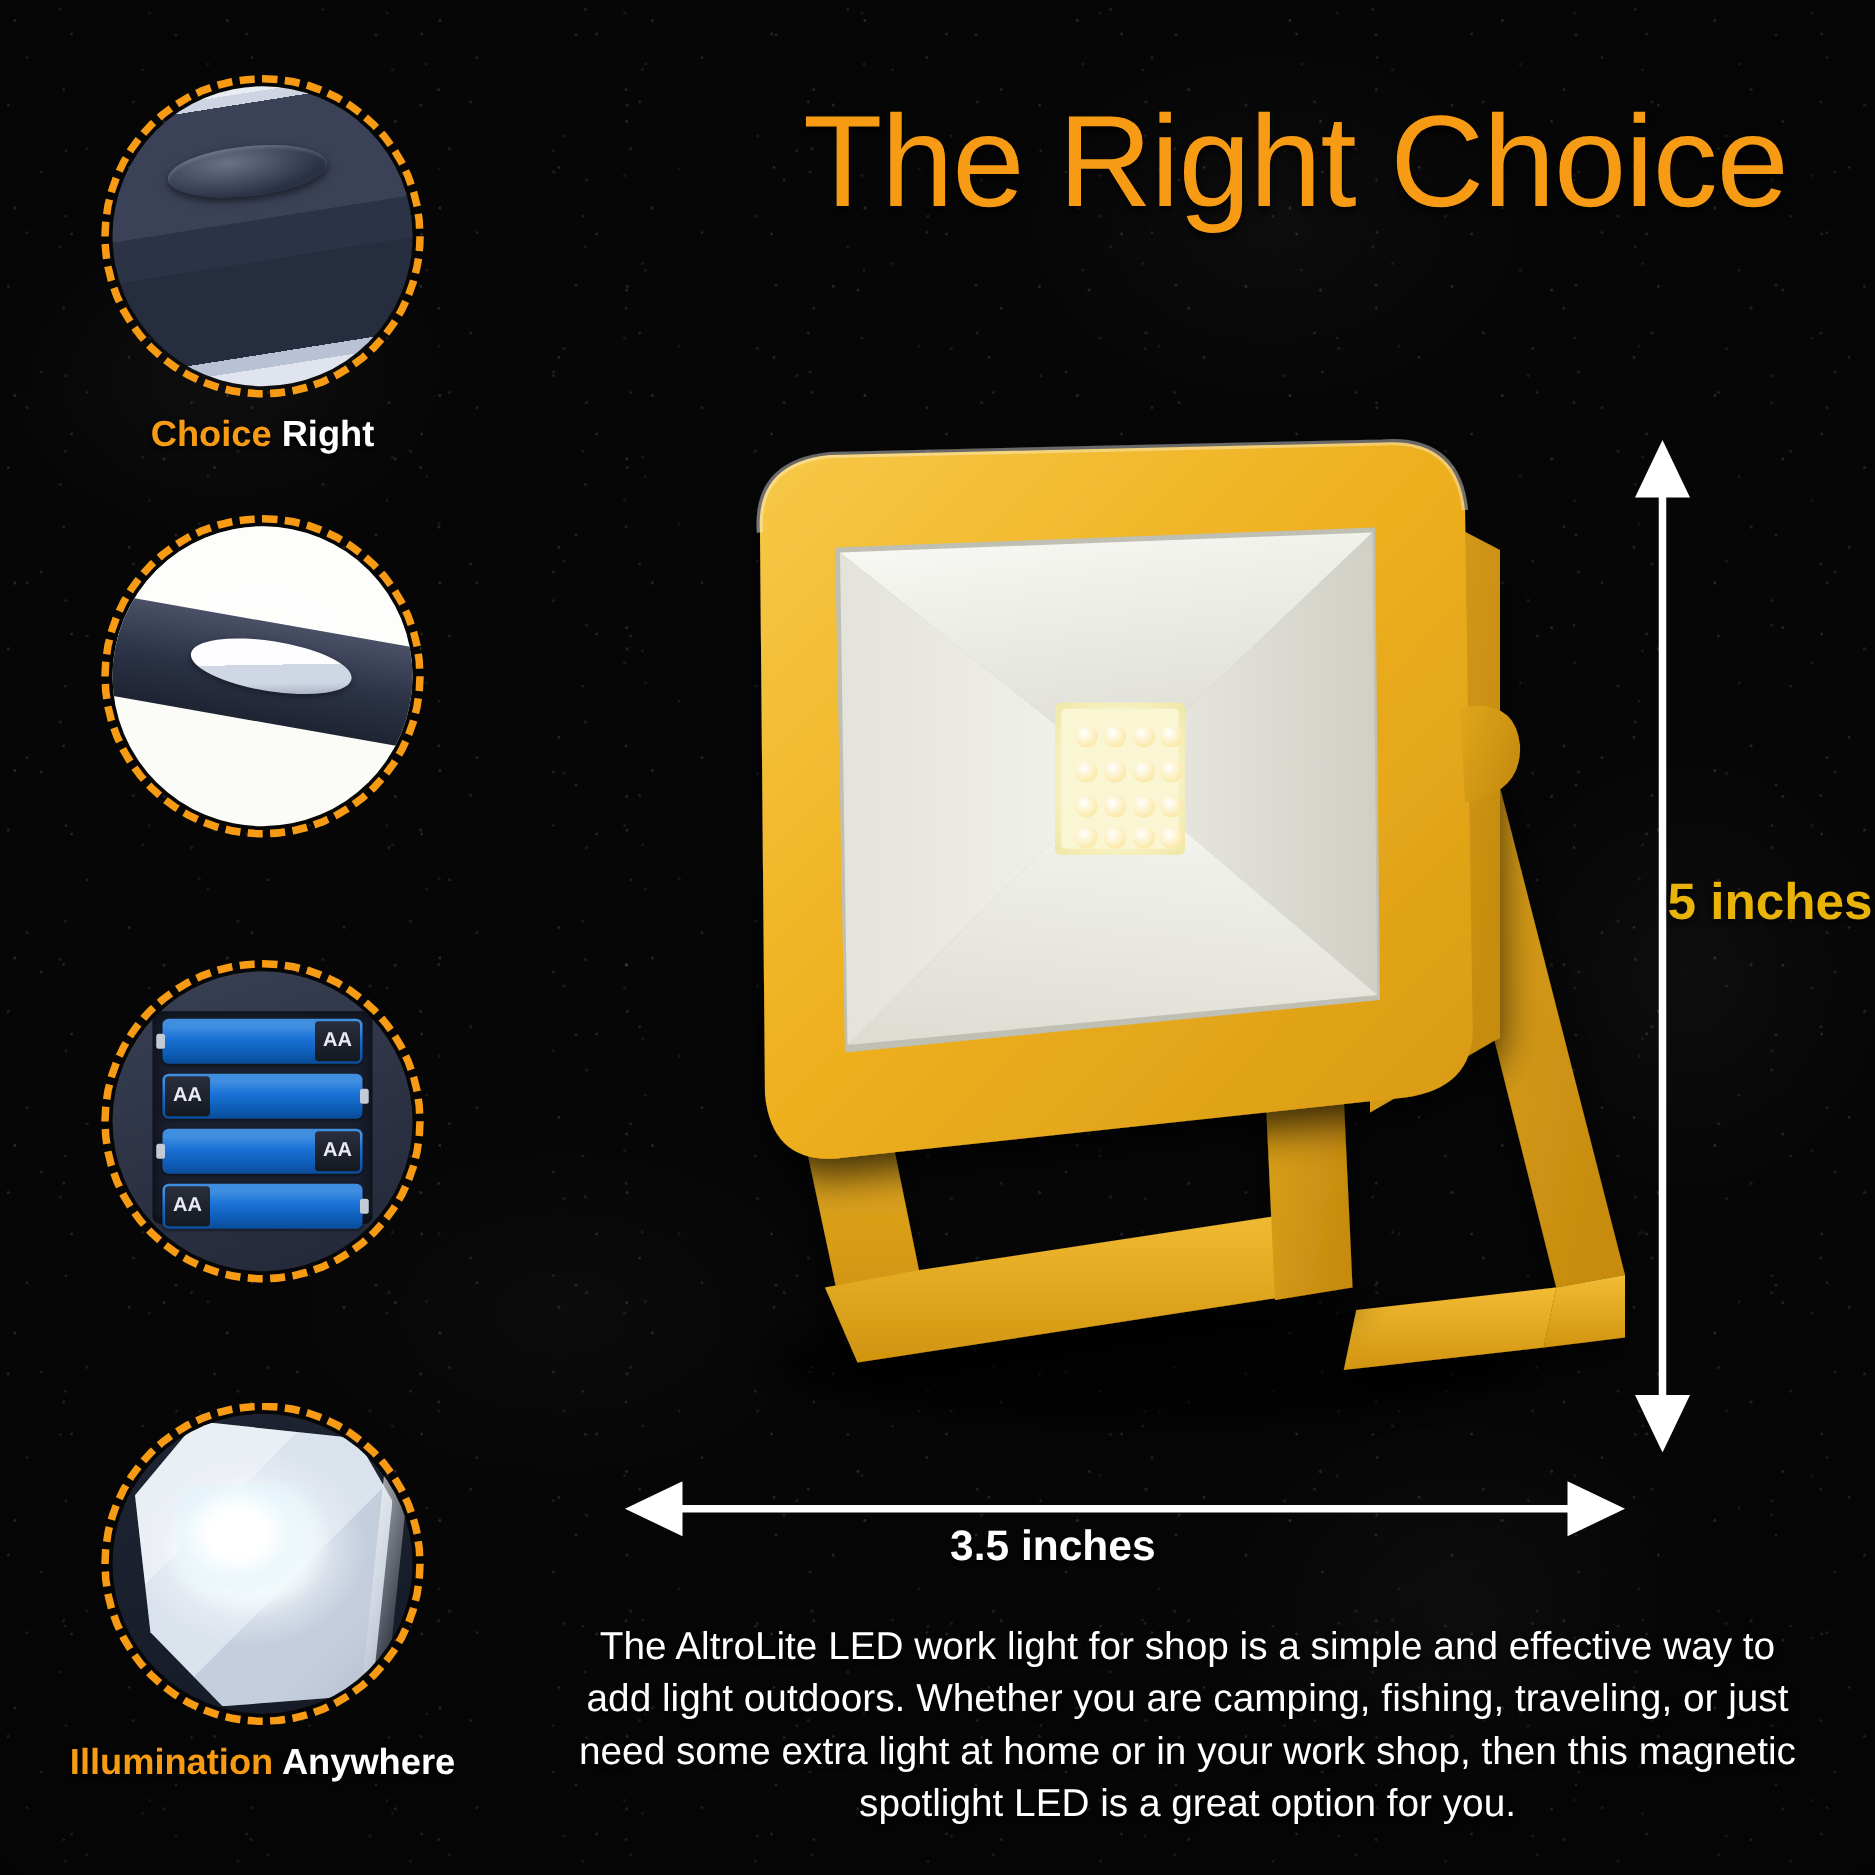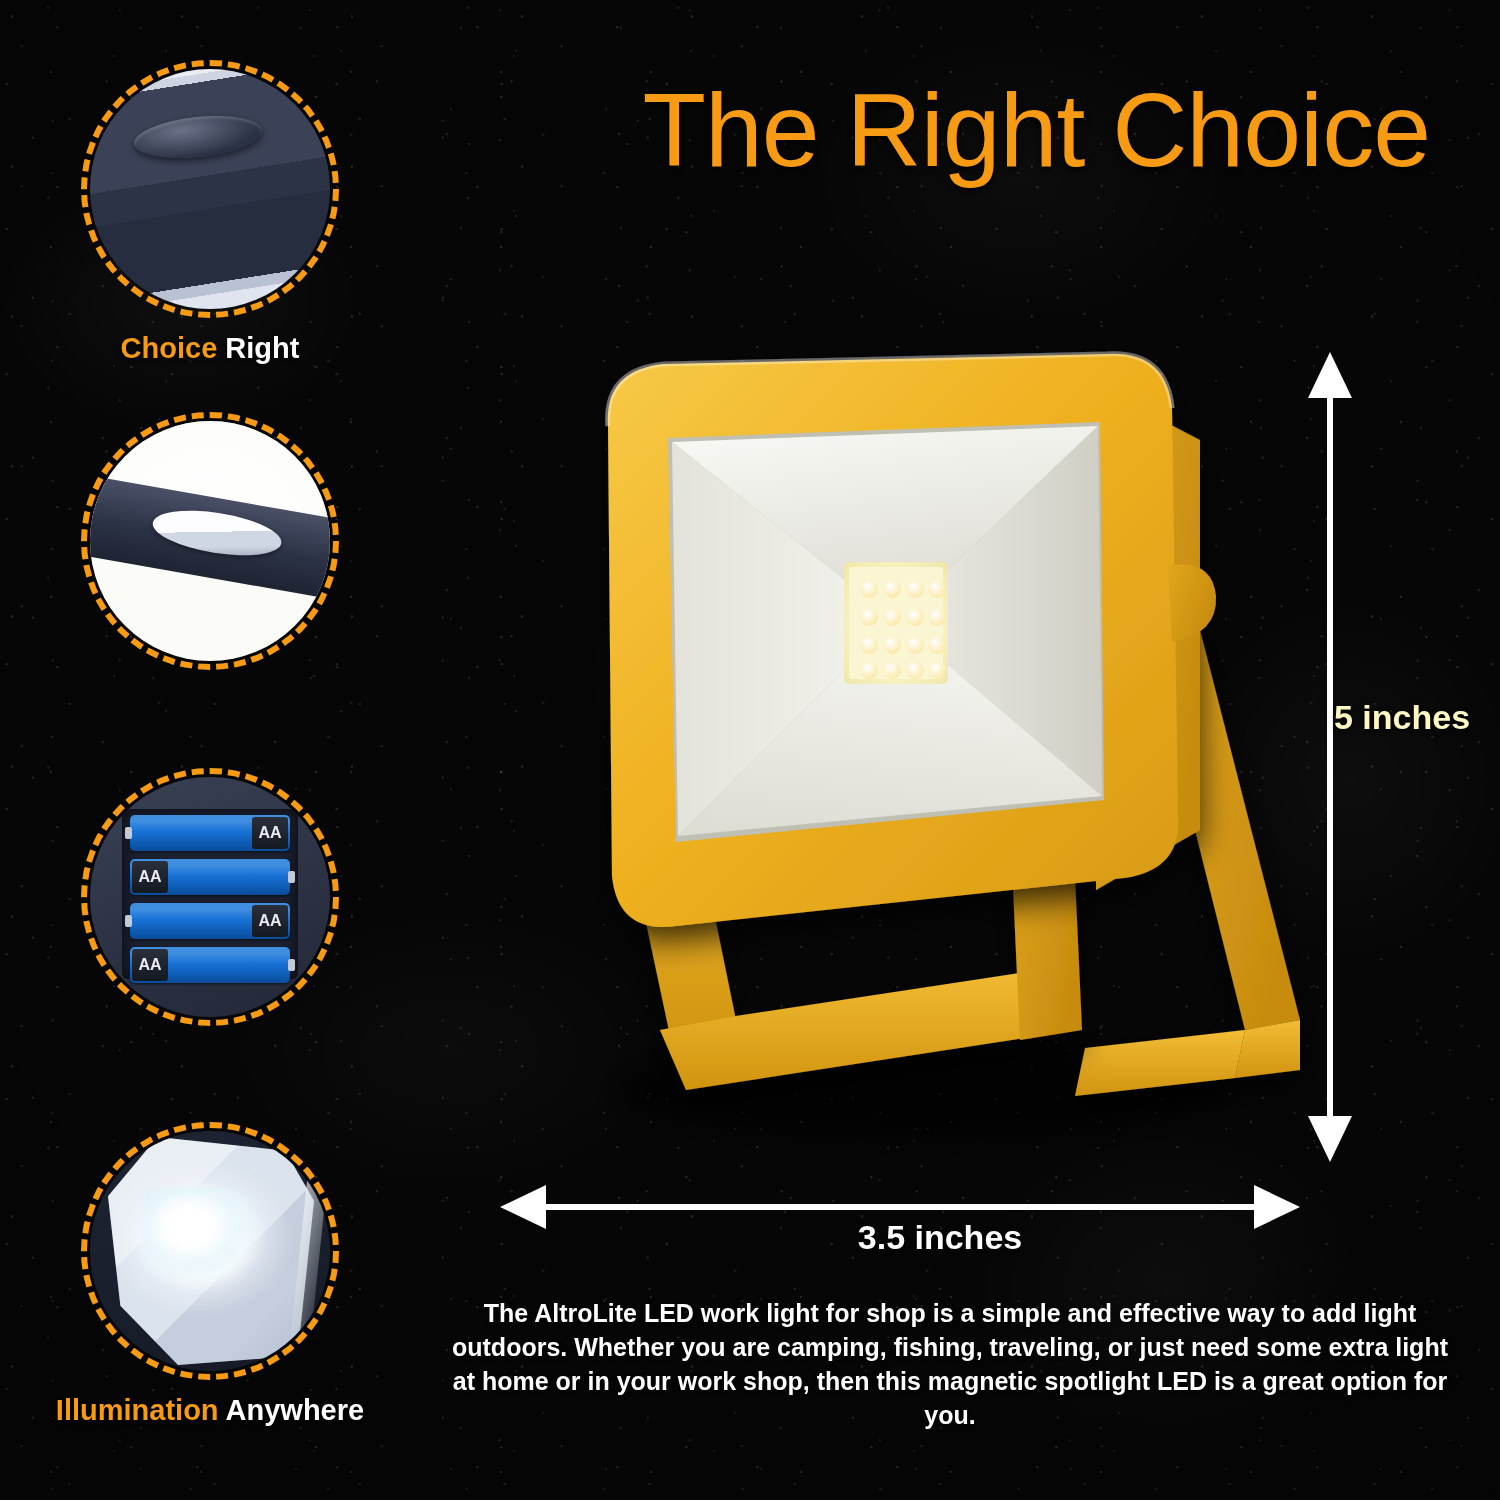--- a/index.html
+++ b/index.html
@@ -178,37 +178,37 @@
   
   #arrow-v {
     position:absolute; left:1308px; top:352px; width:44px; height:810px;
   }
   #arrow-h {
     position:absolute; left:500px; top:1185px; width:800px; height:44px;
   }
   #arrow-v svg, #arrow-h svg { width:100%; height:100%; display:block; }
   #label-v {
     position:absolute; left:1334px; top:698px;
-    font-size:34px; font-weight:bold; color:#fef9c3;
+    font-size:41px; font-weight:bold; color:#eab308;
     text-shadow:0 2px 5px rgba(0,0,0,.9);
     white-space:nowrap;
   }
   #label-h {
     position:absolute; left:760px; top:1218px; width:360px;
-    text-align:center;
+    text-align:left;
     font-size:34px; font-weight:bold; color:#fff;
     text-shadow:0 2px 5px rgba(0,0,0,.9);
     white-space:nowrap;
   }
 
   
   #desc {
     position:absolute; left:450px; top:1296px; width:1000px;
     text-align:center;
-    font-size:25px; font-weight:bold; line-height:1.36;
+    font-size:31px; font-weight:normal; line-height:1.36;
     color:#ffffff;
     text-shadow:0 2px 5px rgba(0,0,0,.9);
   }
 </style>
 </head>
 <body>
 
 <div id="bg">
   <div class="grain"></div>
   <div class="blotch"></div>

